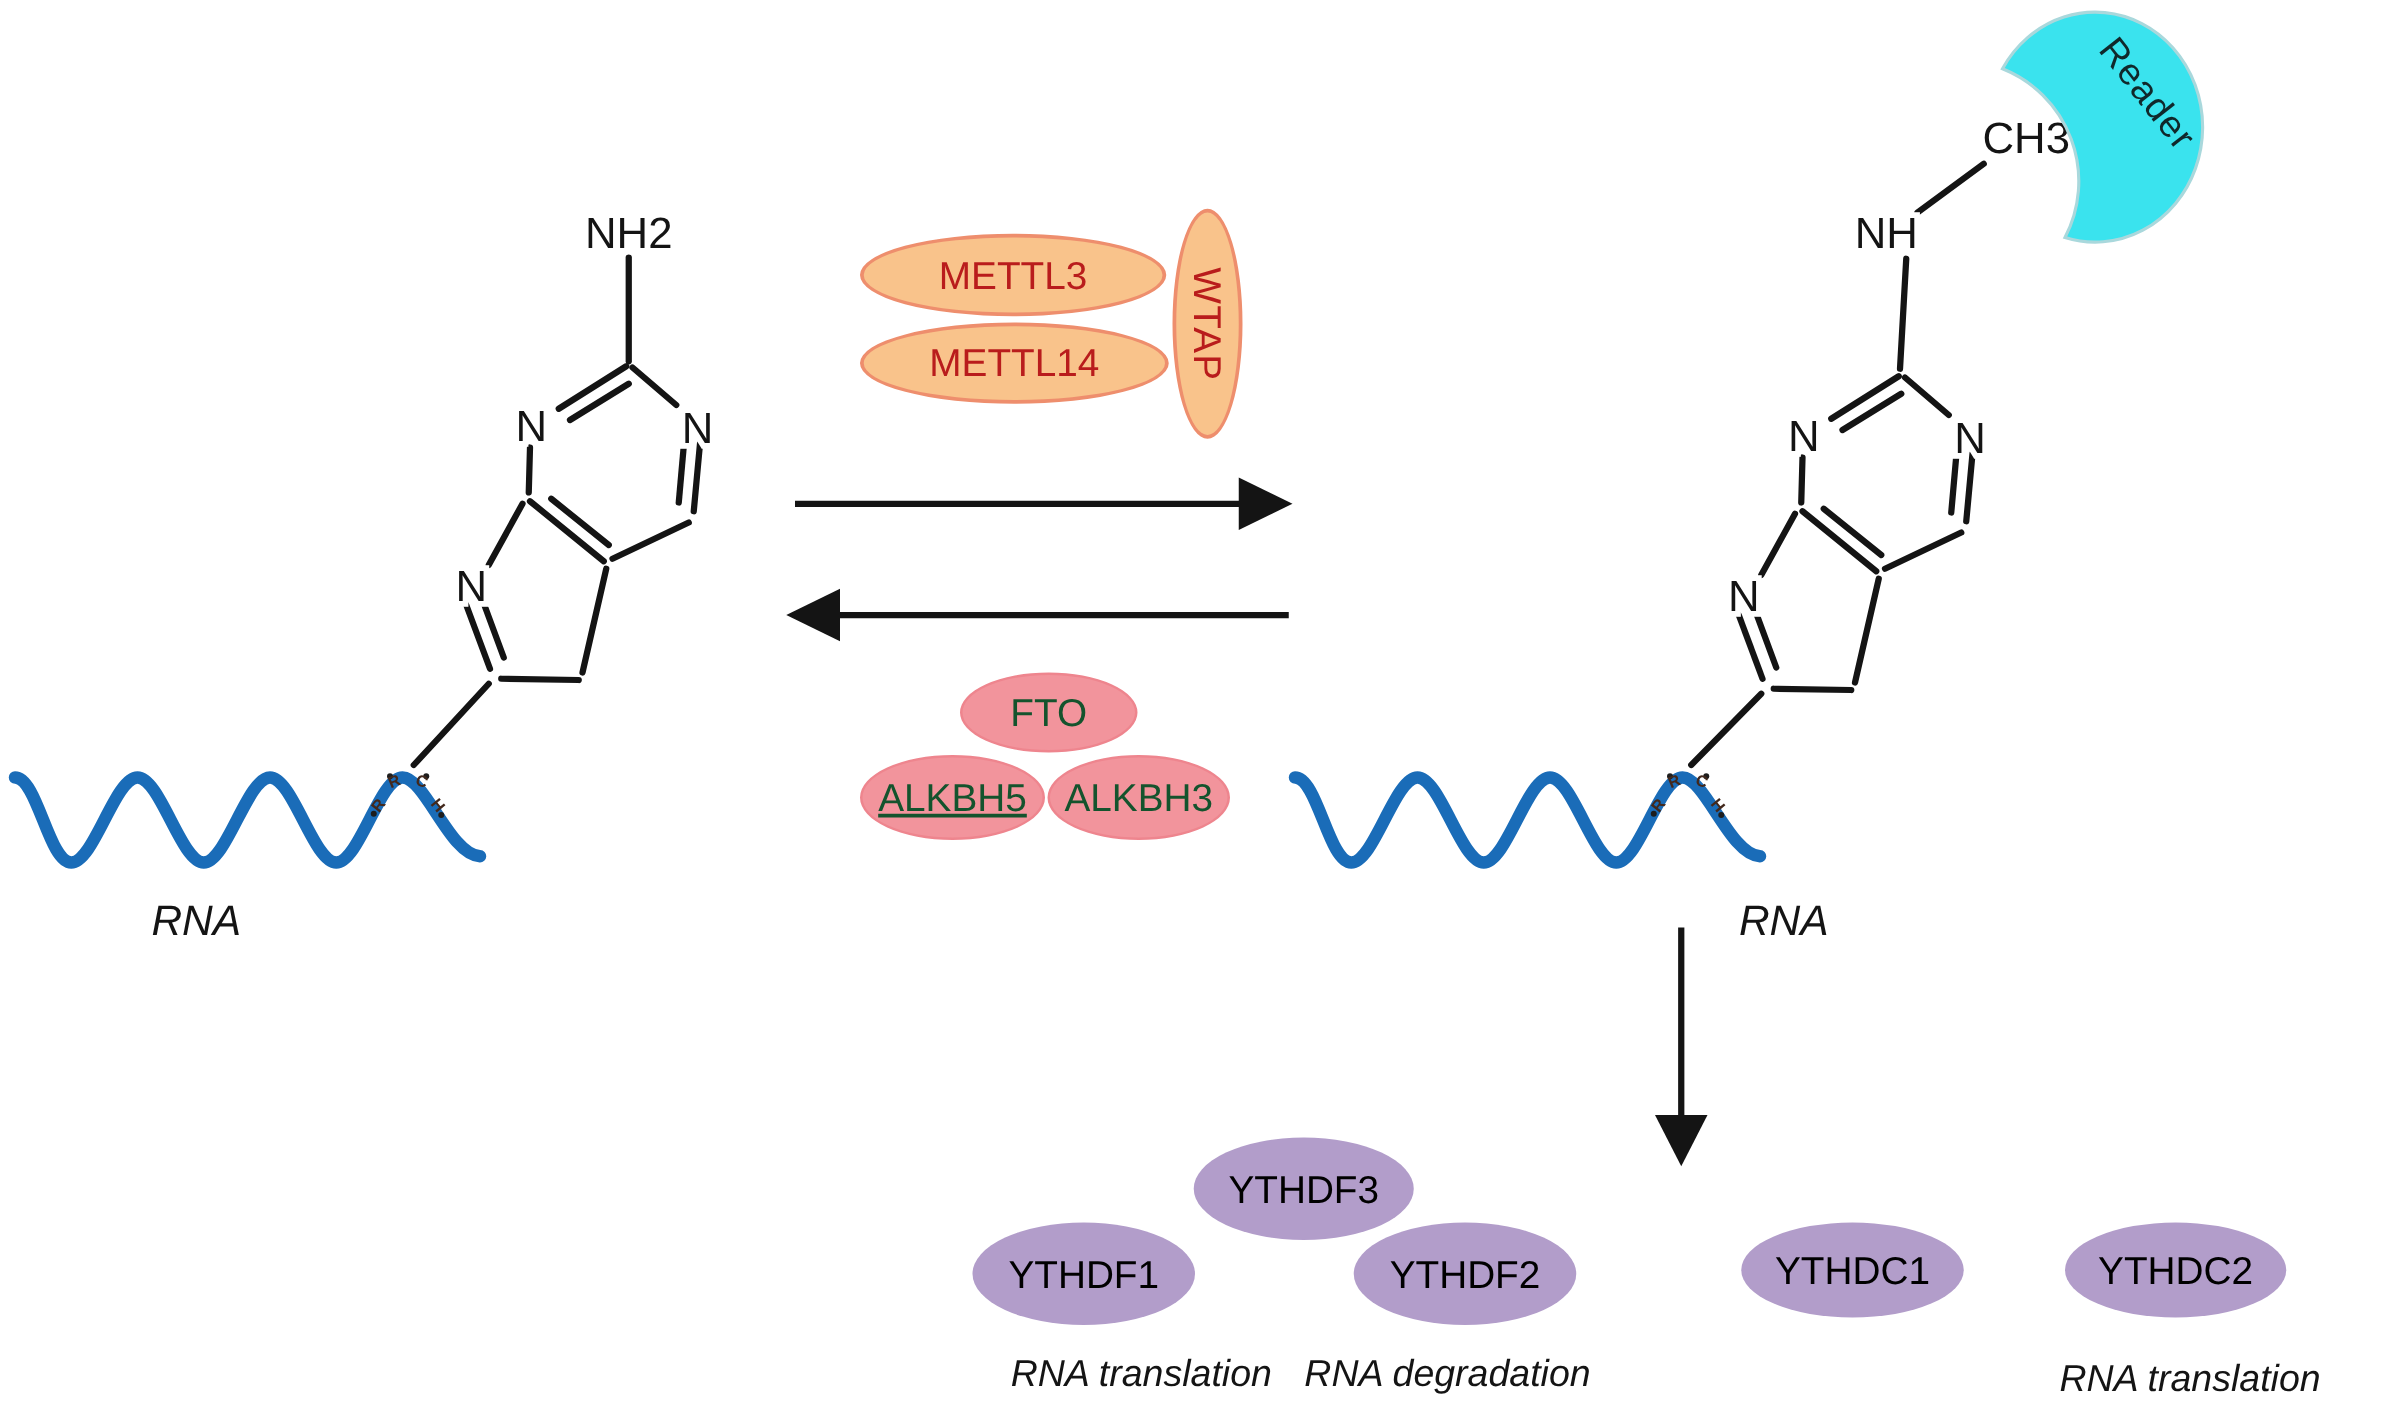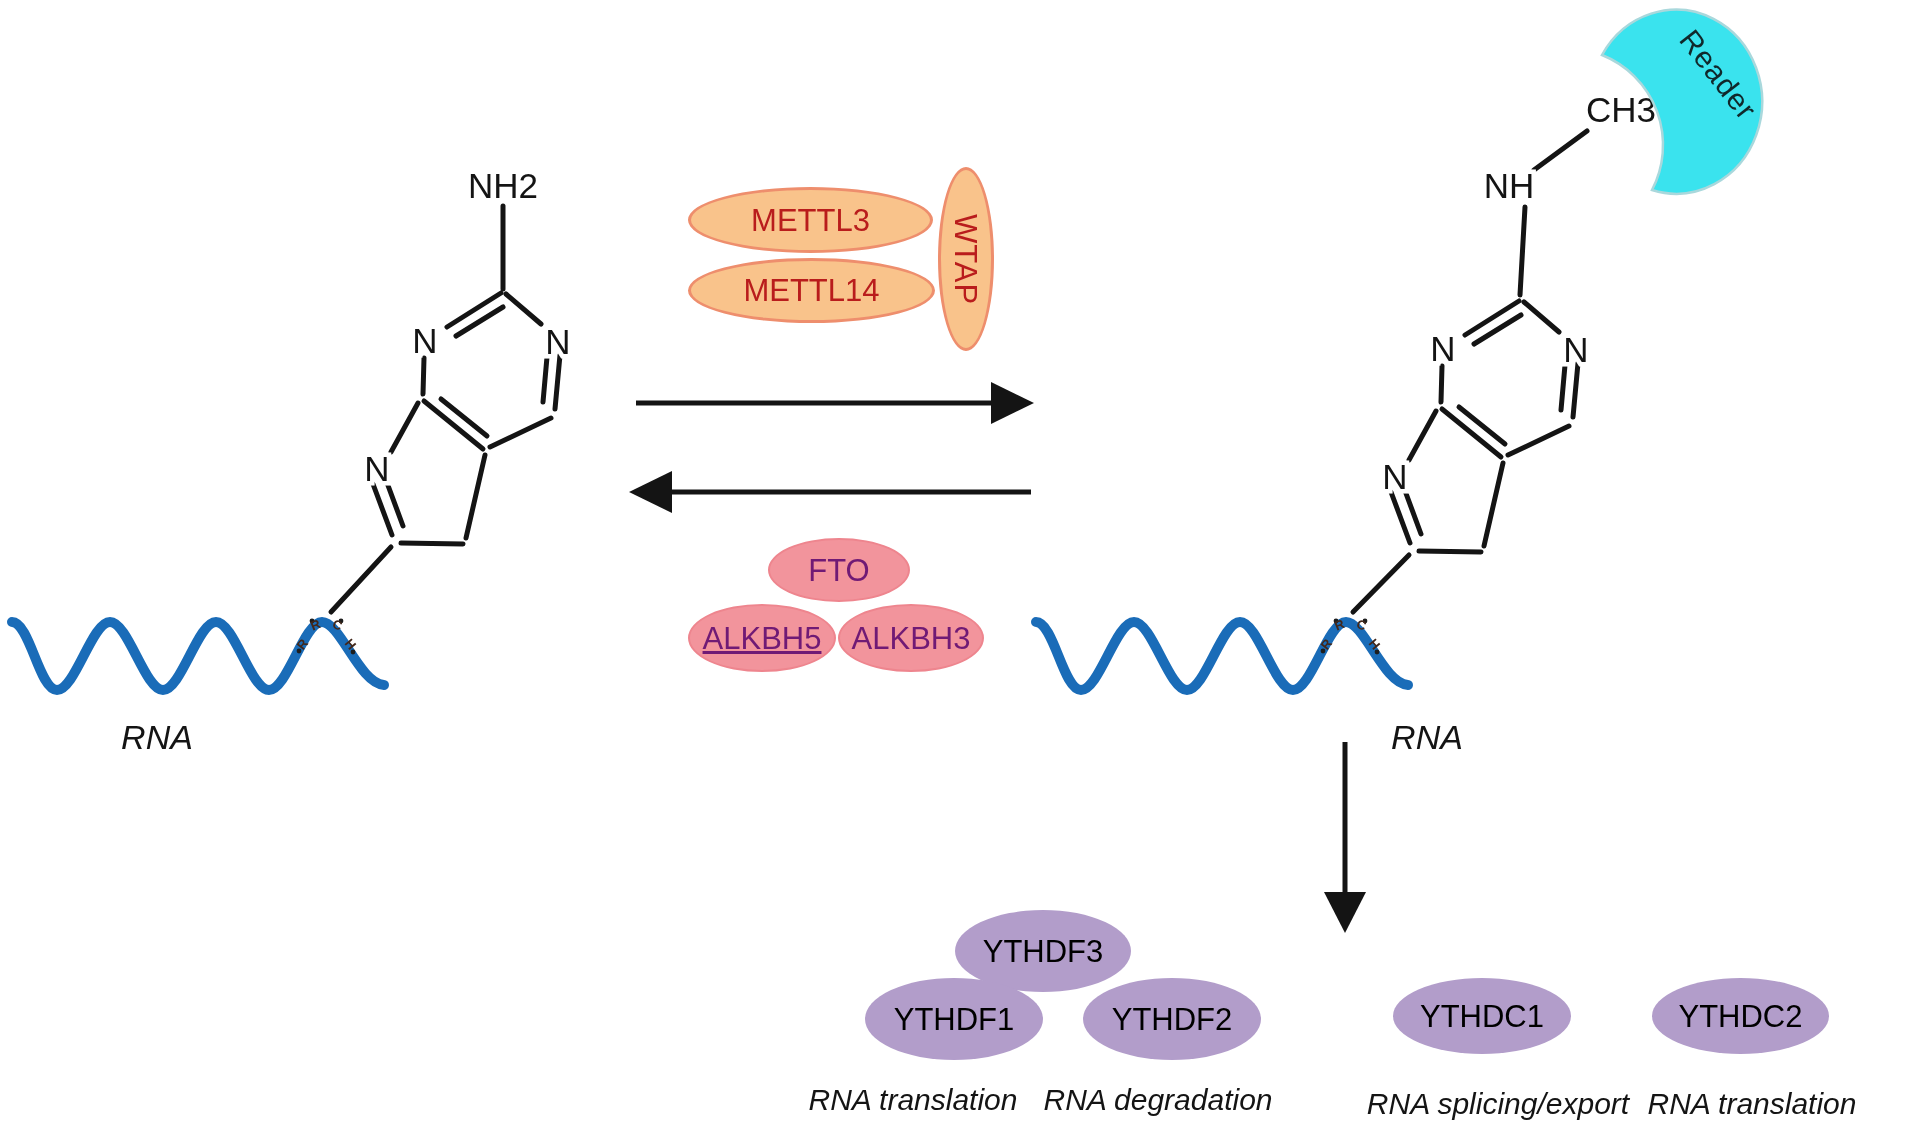--- a/index.html
+++ b/index.html
@@ -14,21 +14,21 @@
   .arrow-head{fill:var(--ink,#141414);stroke:none;}
   .atom{font-family:"Liberation Sans",sans-serif;font-size:35px;fill:var(--ink,#141414);
         text-anchor:middle;stroke:#fff;stroke-width:9px;paint-order:stroke;}
   .motif{font-family:"Liberation Sans",sans-serif;font-size:13px;font-weight:bold;fill:#42281c;text-anchor:middle;}
   .motif-dot{fill:#1d1d1d;}
   .crescent{fill:var(--reader-fill,#3ae3ee);stroke:var(--reader-border,#a9d8dc);stroke-width:2.5;}
   .reader-text{font-family:"Liberation Sans",sans-serif;font-size:30px;fill:#10282b;letter-spacing:1px;}
   .ellipse{position:absolute;border-radius:50%;display:flex;align-items:center;justify-content:center;
            font-size:31px;line-height:1;box-sizing:border-box;}
   .writer{background:var(--writer-fill,#f9c38b);border:3px solid var(--writer-border,#ee8e6d);color:#b91c1c;}
-  .eraser{background:var(--eraser-fill,#f2949c);border:2px solid var(--eraser-border,#ee858e);color:#701a75;}
+  .eraser{background:var(--eraser-fill,#f2949c);border:2px solid var(--eraser-border,#ee858e);color:#14532d;}
   .purple{background:var(--purple-fill,#b29dca);border:none;color:#000000;}
   .rot-cw{transform:rotate(90deg);white-space:nowrap;letter-spacing:1px;}
   .txt{position:absolute;transform:translateX(-50%);white-space:nowrap;color:var(--ink,#141414);font-style:italic;}
   .fn-label{font-size:30px;}
   .rna-label{font-size:34px;}
 </style>
 </head>
 <body>
 
 <div class="stage">
@@ -144,31 +144,30 @@
   <div class="ellipse eraser" style="left:838px;top:604px;width:146px;height:68px;">
     <span>ALKBH3</span>
   </div>
 
   <div class="txt rna-label" style="left:157px;top:718px;">RNA</div>
   <div class="txt rna-label" style="left:1427px;top:718px;">RNA</div>
 
   <div class="ellipse purple" style="left:955px;top:910px;width:176px;height:82px;">
     <span>YTHDF3</span>
   </div>
-  <div class="ellipse purple" style="left:865px;top:978px;width:178px;height:82px;">
+  <div class="ellipse purple" style="left:778px;top:978px;width:178px;height:82px;">
     <span>YTHDF1</span>
   </div>
   <div class="ellipse purple" style="left:1083px;top:978px;width:178px;height:82px;text-align:center;">
     <span>YTHDF2</span>
   </div>
   <div class="ellipse purple" style="left:1393px;top:978px;width:178px;height:76px;">
     <span>YTHDC1</span>
   </div>
   <div class="ellipse purple" style="left:1652px;top:978px;width:177px;height:76px;">
     <span>YTHDC2</span>
   </div>
 
   <div class="txt fn-label" style="left:913px;top:1083px;">RNA translation</div>
   <div class="txt fn-label" style="left:1158px;top:1083px;">RNA degradation</div>
-  <div class="txt fn-label" style="left:1498px;top:1087px;">RNA splicing/export</div>
   <div class="txt fn-label" style="left:1752px;top:1087px;">RNA translation</div>
 
 </div>
 
 </body></html>

